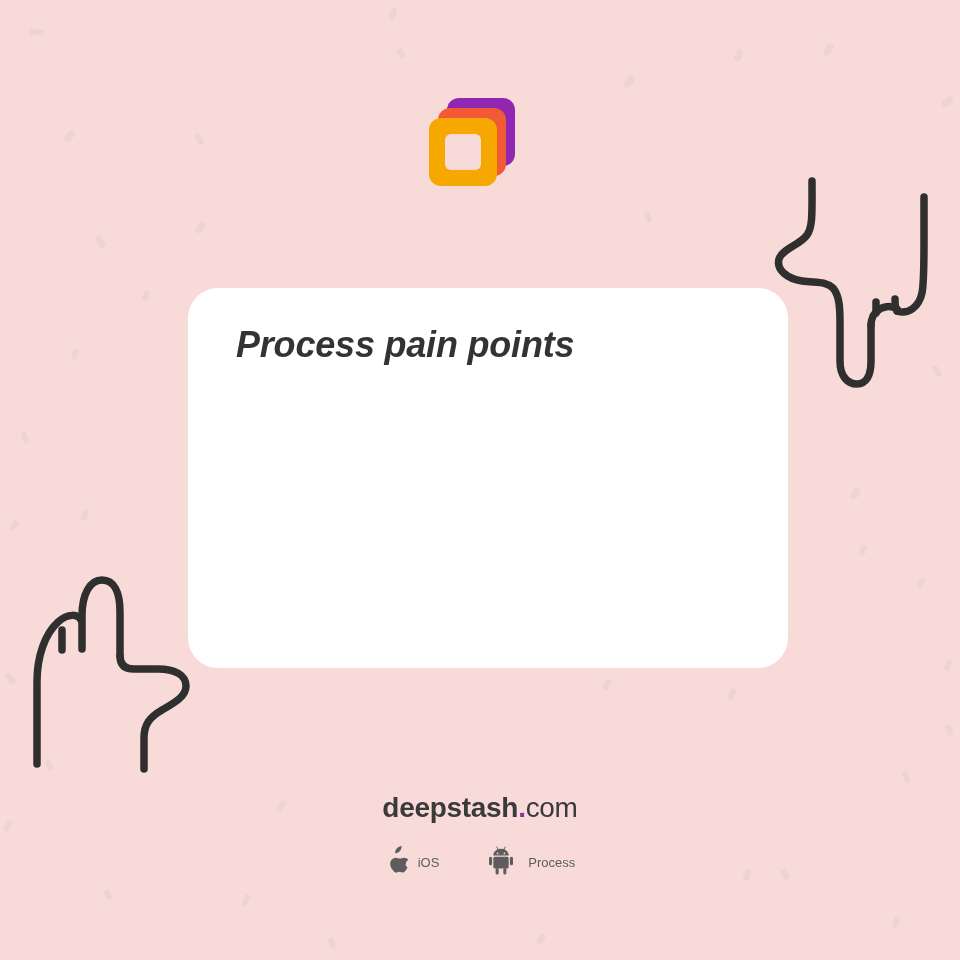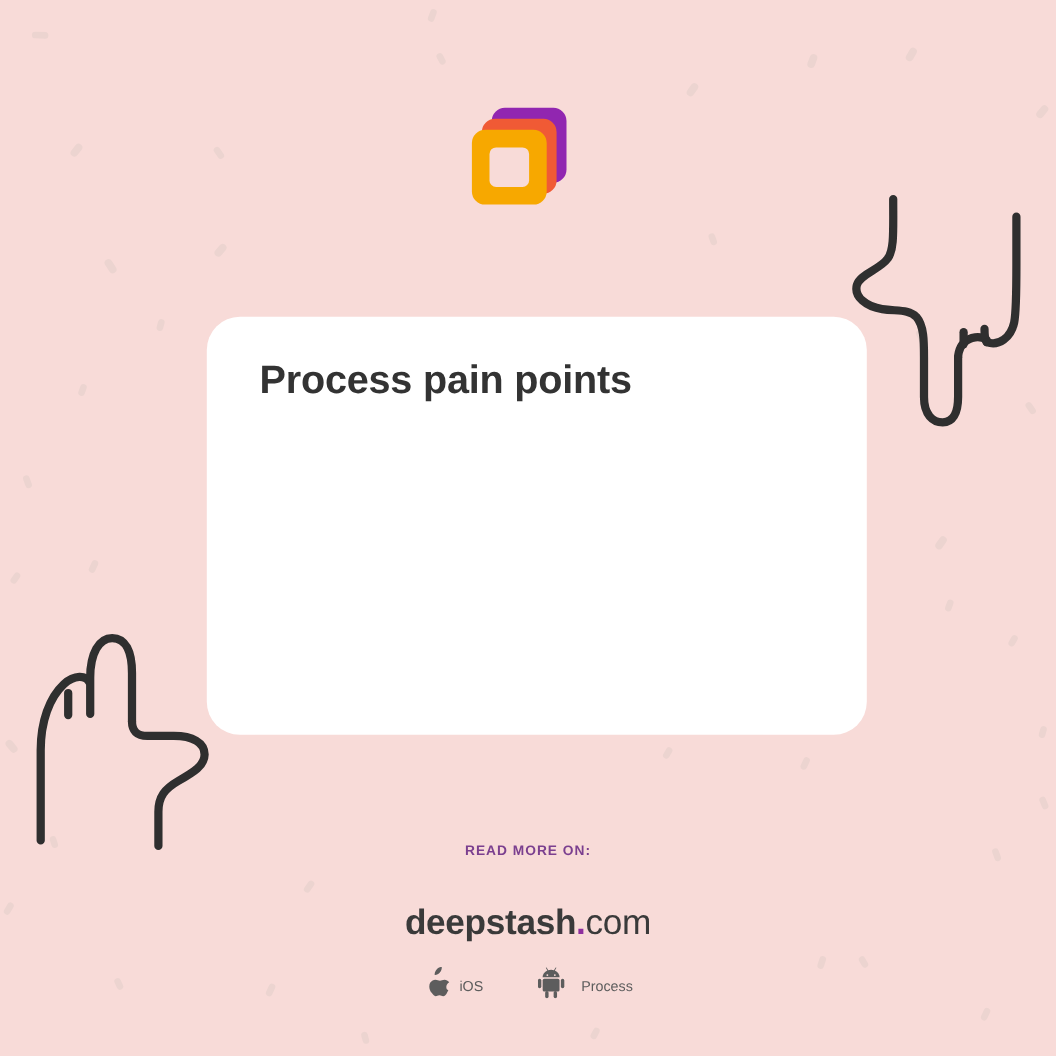--- a/index.html
+++ b/index.html
@@ -90,20 +90,21 @@
   #card-inner {
     padding: 36px 48px 0 48px;
   }
   #card-title {
     margin: 0;
     font-size: 36px;
     font-weight: bold;
     color: #333333;
     letter-spacing: -0.2px;
     line-height: 1.15;
+    font-style: italic;
   }
   #card-body {
     margin: 22px 0 0 0;
     font-size: 22.5px;
     line-height: 1.49;
     color: #3b3b3b;
     max-width: 530px;
   }
   #card-next {
     position: absolute;
@@ -127,22 +128,22 @@
     top: 766px;
     text-align: center;
   }
   #read-more-on {
     font-size: 12.5px;
     font-weight: bold;
     letter-spacing: 0.9px;
     color: #7b3f8f;
   }
   #wordmark {
-    margin-top: 40px;
-    font-size: 32px;
+    margin-top: 26px;
+    font-size: 28px;
     color: #3a3a3a;
     letter-spacing: -0.3px;
   }
   #wordmark .bold { font-weight: bold; }
   #wordmark .dot { color: #8e2f9e; font-weight: bold; }
   #wordmark .light { font-weight: normal; }
 
   #stores {
     margin-top: 22px;
     display: flex;
@@ -236,21 +237,20 @@
     </svg>
   </div>
 
   <div id="card">
     <div id="card-inner">
       <h1 id="card-title">Process pain points</h1>
     </div>
   </div>
 
   <div id="footer">
-    <div id="read-more-on">READ MORE ON:</div>
 
     <div id="wordmark">
       <span class="bold">deepstash</span><span class="dot">.</span><span class="light">com</span>
     </div>
 
     <div id="stores">
 
       <div class="store">
         <span class="store-icon">
           <svg width="24" height="29" viewBox="0 0 24 29" xmlns="http://www.w3.org/2000/svg">

